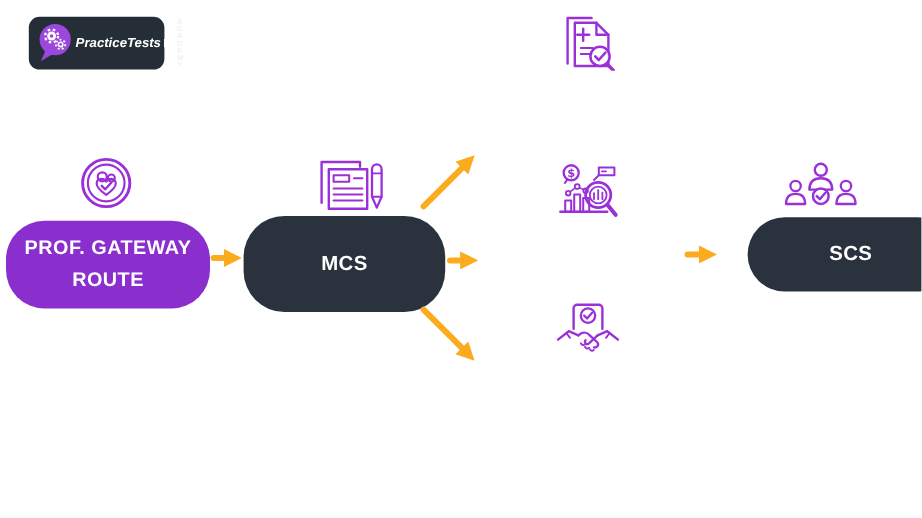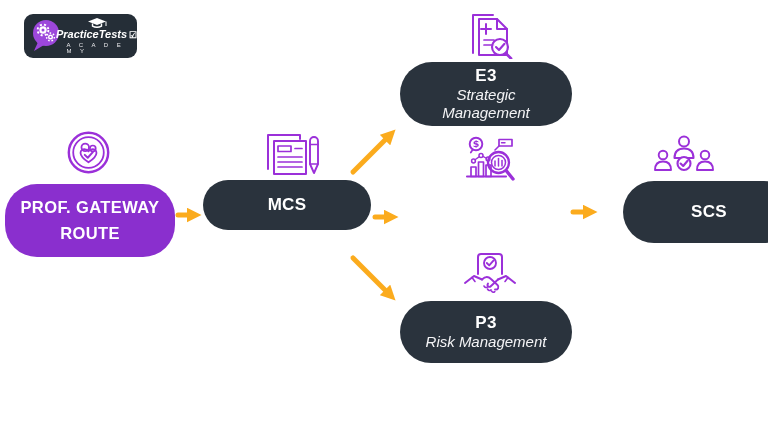--- a/index.html
+++ b/index.html
@@ -2,33 +2,33 @@
 <html><head>
 <meta charset="utf-8">
 <style>
   html,body{margin:0;padding:0;background:#fff;}
   .canvas{position:relative;width:768px;height:432px;background:#ffffff;overflow:hidden;
           font-family:"Liberation Sans",sans-serif;}
 
   
   .logo{position:absolute;left:24px;top:14px;width:113px;height:44px;background:#252e37;
         border-radius:9px;display:flex;align-items:center;padding:3px 7px 3px 5px;box-sizing:border-box;}
-  .logo-right{display:flex;flex-direction:column;align-items:center;flex:1;min-width:0;}
+  .logo-right{display:flex;flex-direction:row;align-items:center;flex:1;min-width:0;}
   .logo-brand{color:#fff;font-size:11px;font-weight:700;font-style:italic;white-space:nowrap;
               display:flex;align-items:baseline;gap:2px;line-height:1;}
   .logo-check{font-size:9px;font-style:normal;}
   .logo-academy{color:#e9e9ec;font-size:6px;letter-spacing:3.5px;margin-top:2px;padding-left:3.5px;line-height:1;}
   .cap-svg{margin-bottom:1px;}
 
   
   .node{position:absolute;display:flex;flex-direction:column;align-items:center;justify-content:center;
         text-align:center;color:#fff;}
   .dark{background:#2a333d;border-radius:34px;}
   #n-gateway{background:#8a2fce;border-radius:32px;left:5px;top:184px;width:170px;height:73px;}
-  #n-mcs{left:203px;top:180px;width:168px;height:50px;}
+  #n-mcs{left:203px;top:180px;width:168px;height:80px;}
   #n-e3{left:400px;top:62px;width:172px;height:64px;}
   #n-f3{left:400px;top:181px;width:172px;height:63px;}
   #n-p3{left:400px;top:301px;width:172px;height:62px;}
   #n-scs{left:623px;top:181px;width:172px;height:62px;}
   .node-title{font-weight:700;font-size:17px;letter-spacing:.3px;line-height:1.2;}
   .node-sub{font-style:italic;font-size:15px;line-height:1.22;color:#f4f4f6;}
   #n-mcs .node-sub{max-width:152px;}
   #n-e3 .node-sub{max-width:112px;}
   .gateway-title{font-weight:700;font-size:16.5px;line-height:1.55;letter-spacing:.4px;max-width:148px;}
 
@@ -160,30 +160,22 @@
   </svg>
 
   <div class="node" id="n-gateway">
     <div class="gateway-title">PROF. GATEWAY ROUTE</div>
   </div>
 
   <div class="node dark" id="n-mcs">
     <div class="node-title">MCS</div>
   </div>
 
-  <div class="node dark" id="n-e3">
-    <div class="node-title">E3</div>
-    <div class="node-sub">Strategic Management</div>
-  </div>
 
 
-  <div class="node dark" id="n-p3">
-    <div class="node-title">P3</div>
-    <div class="node-sub">Risk Management</div>
-  </div>
 
   <div class="node dark" id="n-scs">
     <div class="node-title">SCS</div>
   </div>
 
   <svg class="arrows" width="768" height="432" viewBox="0 0 768 432">
     <defs>
       <marker id="ah" viewBox="0 0 10 10" refX="1" refY="5" markerWidth="3" markerHeight="3" orient="auto-start-reverse">
         <path d="M0,0 L10,5 L0,10 Z" fill="#fbab1d"></path>
       </marker>

